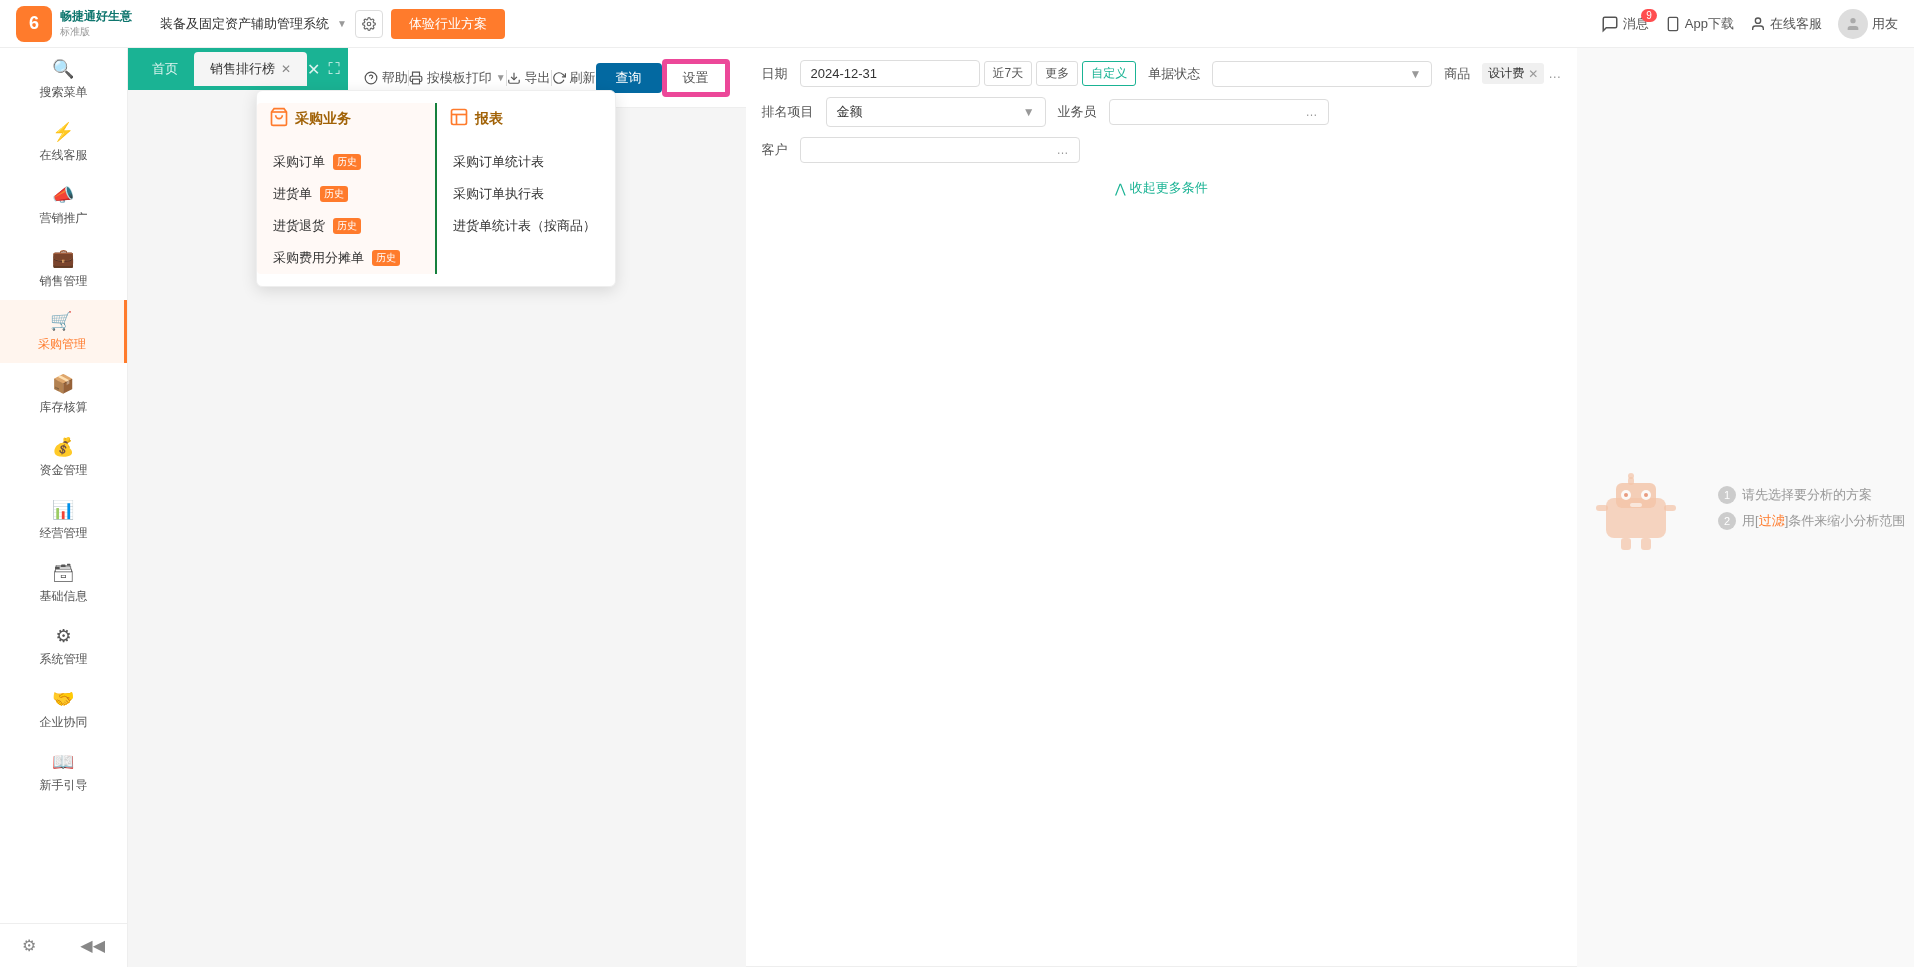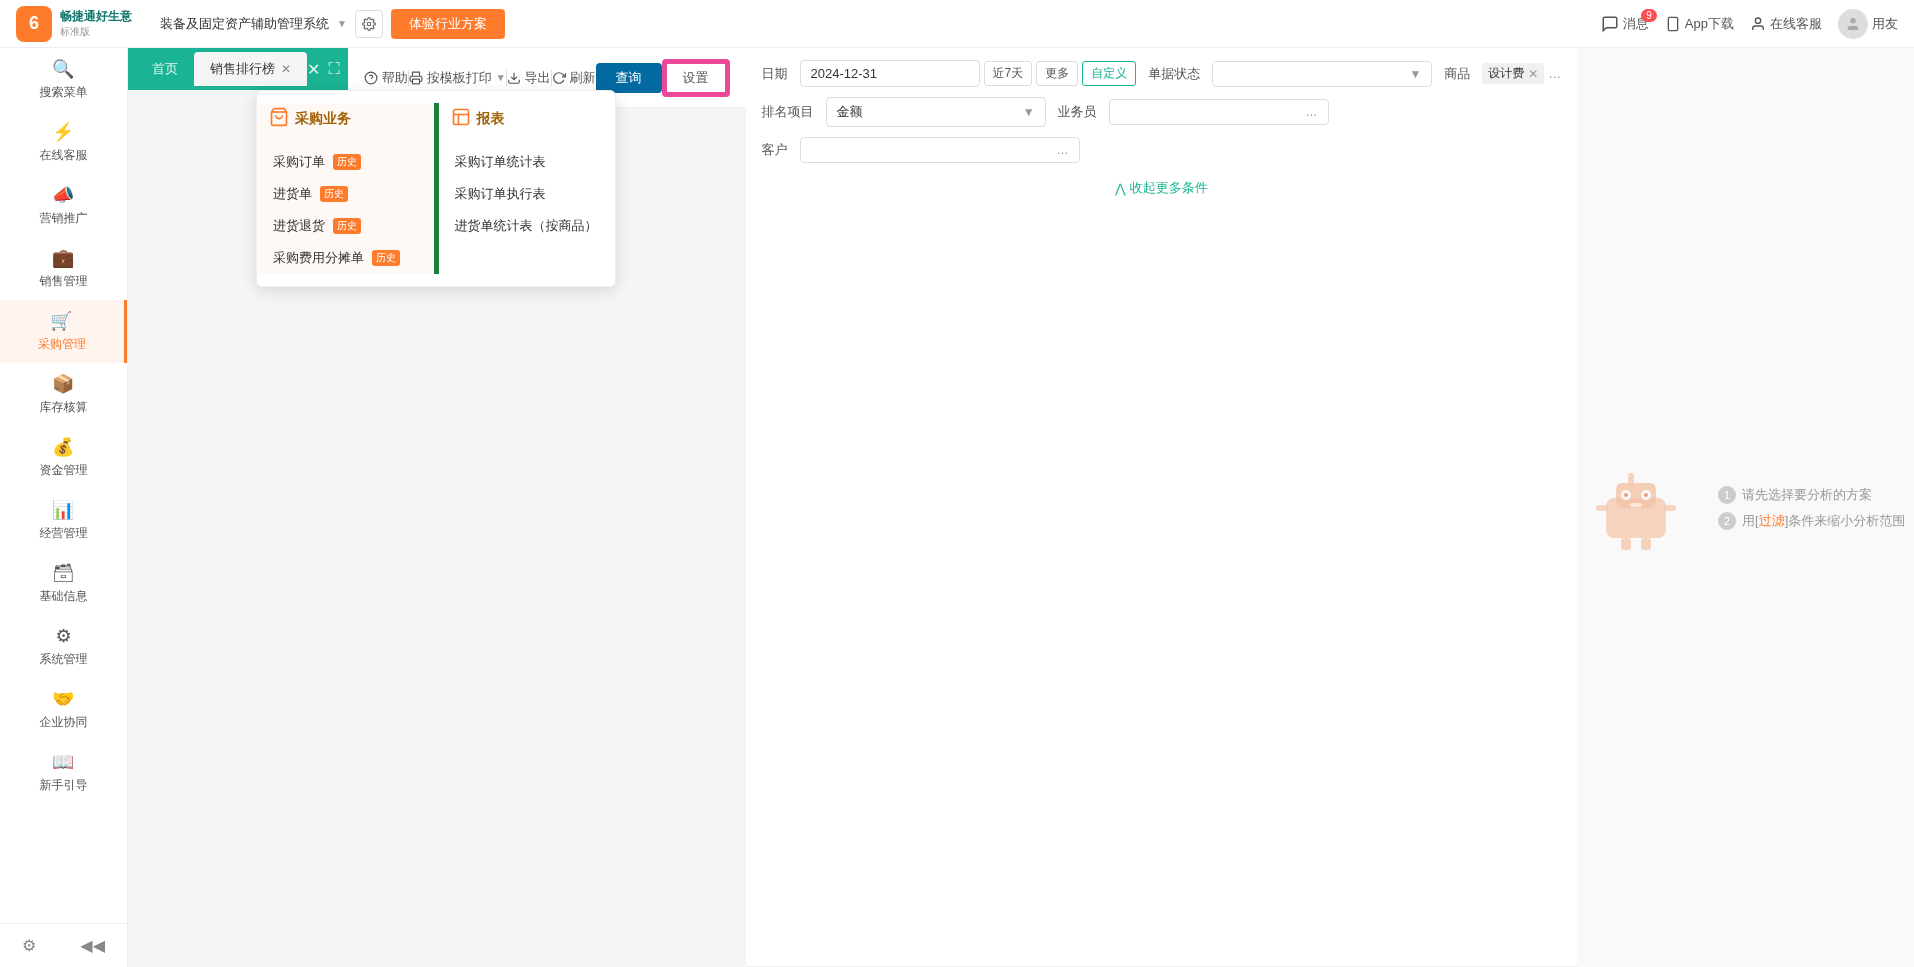--- a/index.html
+++ b/index.html
@@ -66,21 +66,21 @@
     .page-content { flex: 1; display: flex; flex-direction: column; align-items: center; justify-content: center; background: #f9f9f9; }
     .empty-state { display: flex; flex-direction: column; align-items: flex-start; gap: 8px; }
     .empty-text { color: #999; font-size: 13px; display: flex; align-items: center; gap: 6px; }
     .empty-num { width: 18px; height: 18px; border-radius: 50%; background: #ccc; color: white; font-size: 11px; display: flex; align-items: center; justify-content: center; }
     .highlight { color: #ff7b2c; }
 
     
     .dropdown-overlay { position: absolute; top: 42px; left: 128px; z-index: 1000; }
     .dropdown-menu { background: white; border: 1px solid #eee; border-radius: 6px; box-shadow: 0 4px 16px rgba(0,0,0,0.12); display: flex; width: 360px; padding: 12px 0; }
     .dropdown-section { flex: 1; padding: 0 12px; }
-    .dropdown-section + .dropdown-section { border-left: 5px solid #15803d; }
+    .dropdown-section + .dropdown-section { border-left: 2px solid #15803d; }
     .dropdown-section-title { display: flex; align-items: center; gap: 6px; font-size: 14px; color: #a16207; font-weight: bold; margin-bottom: 12px; padding: 4px 0; }
     .dropdown-item { display: flex; align-items: center; gap: 8px; padding: 7px 4px; cursor: pointer; color: #333; font-size: 13px; border-radius: 3px; }
     .history-tag { background: #ff7b2c; color: white; font-size: 10px; border-radius: 3px; padding: 1px 4px; }
     .dropdown-section-highlight { background: #fff9f6; border-radius: 4px; }
 
     
     .robot-svg { opacity: 0.6; }
   </style>
 </head>
 <body>

